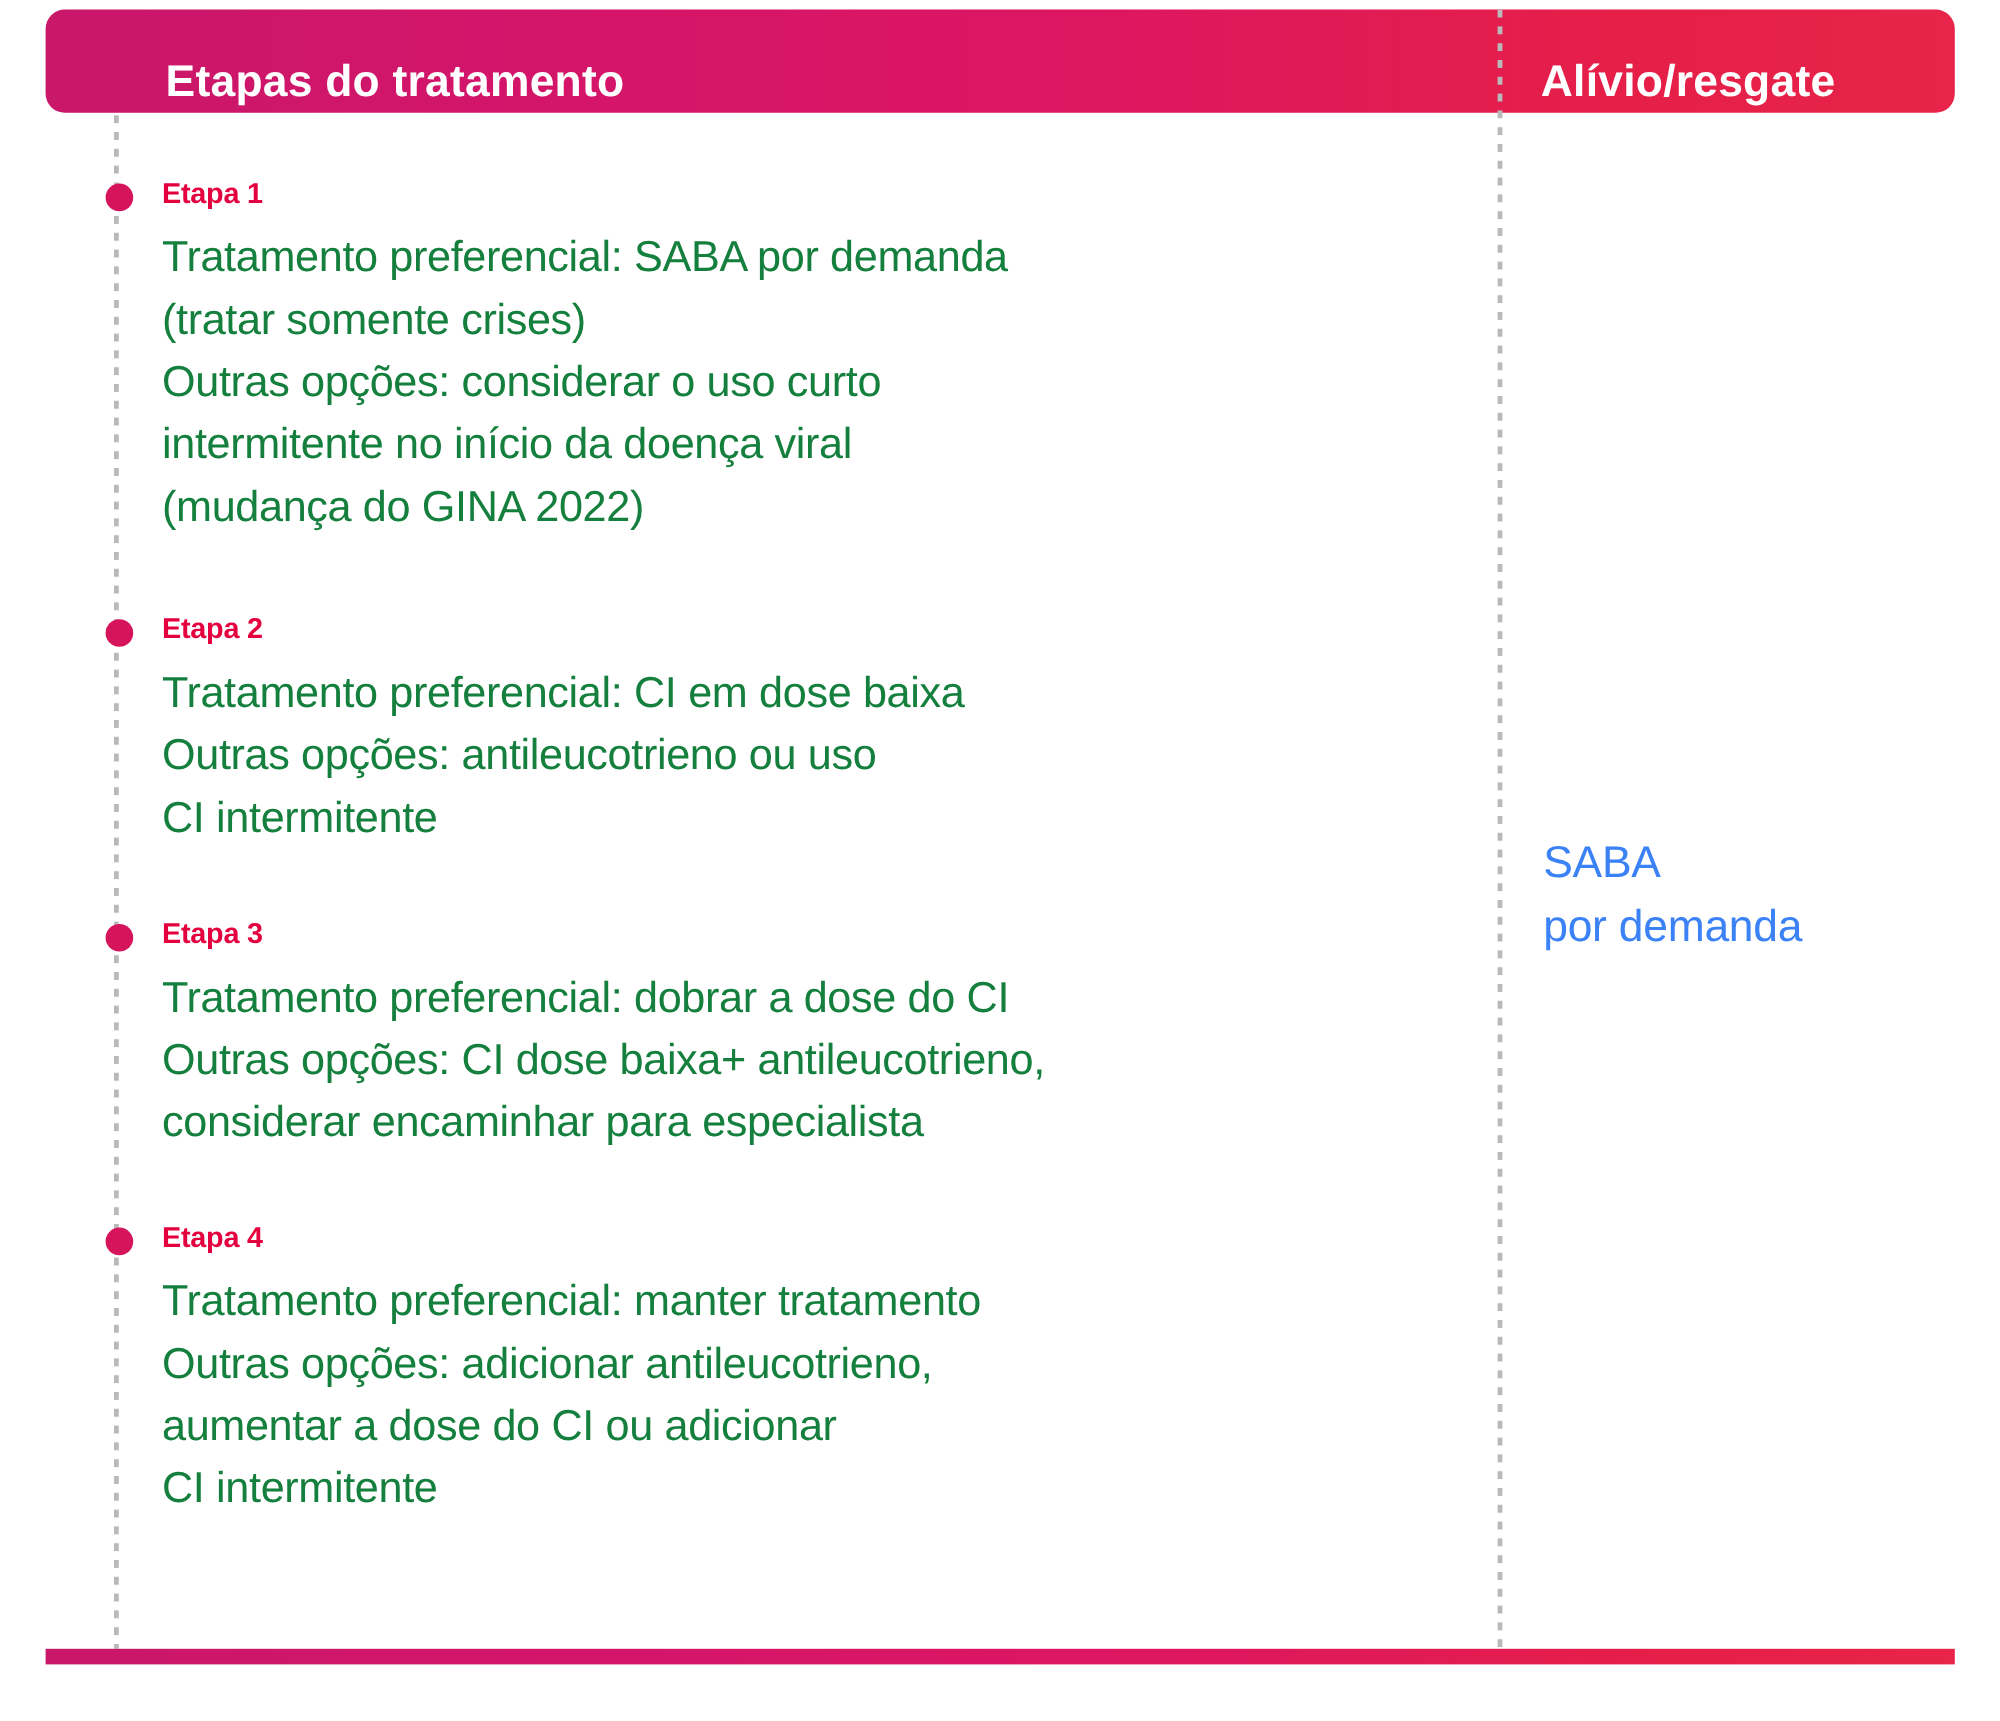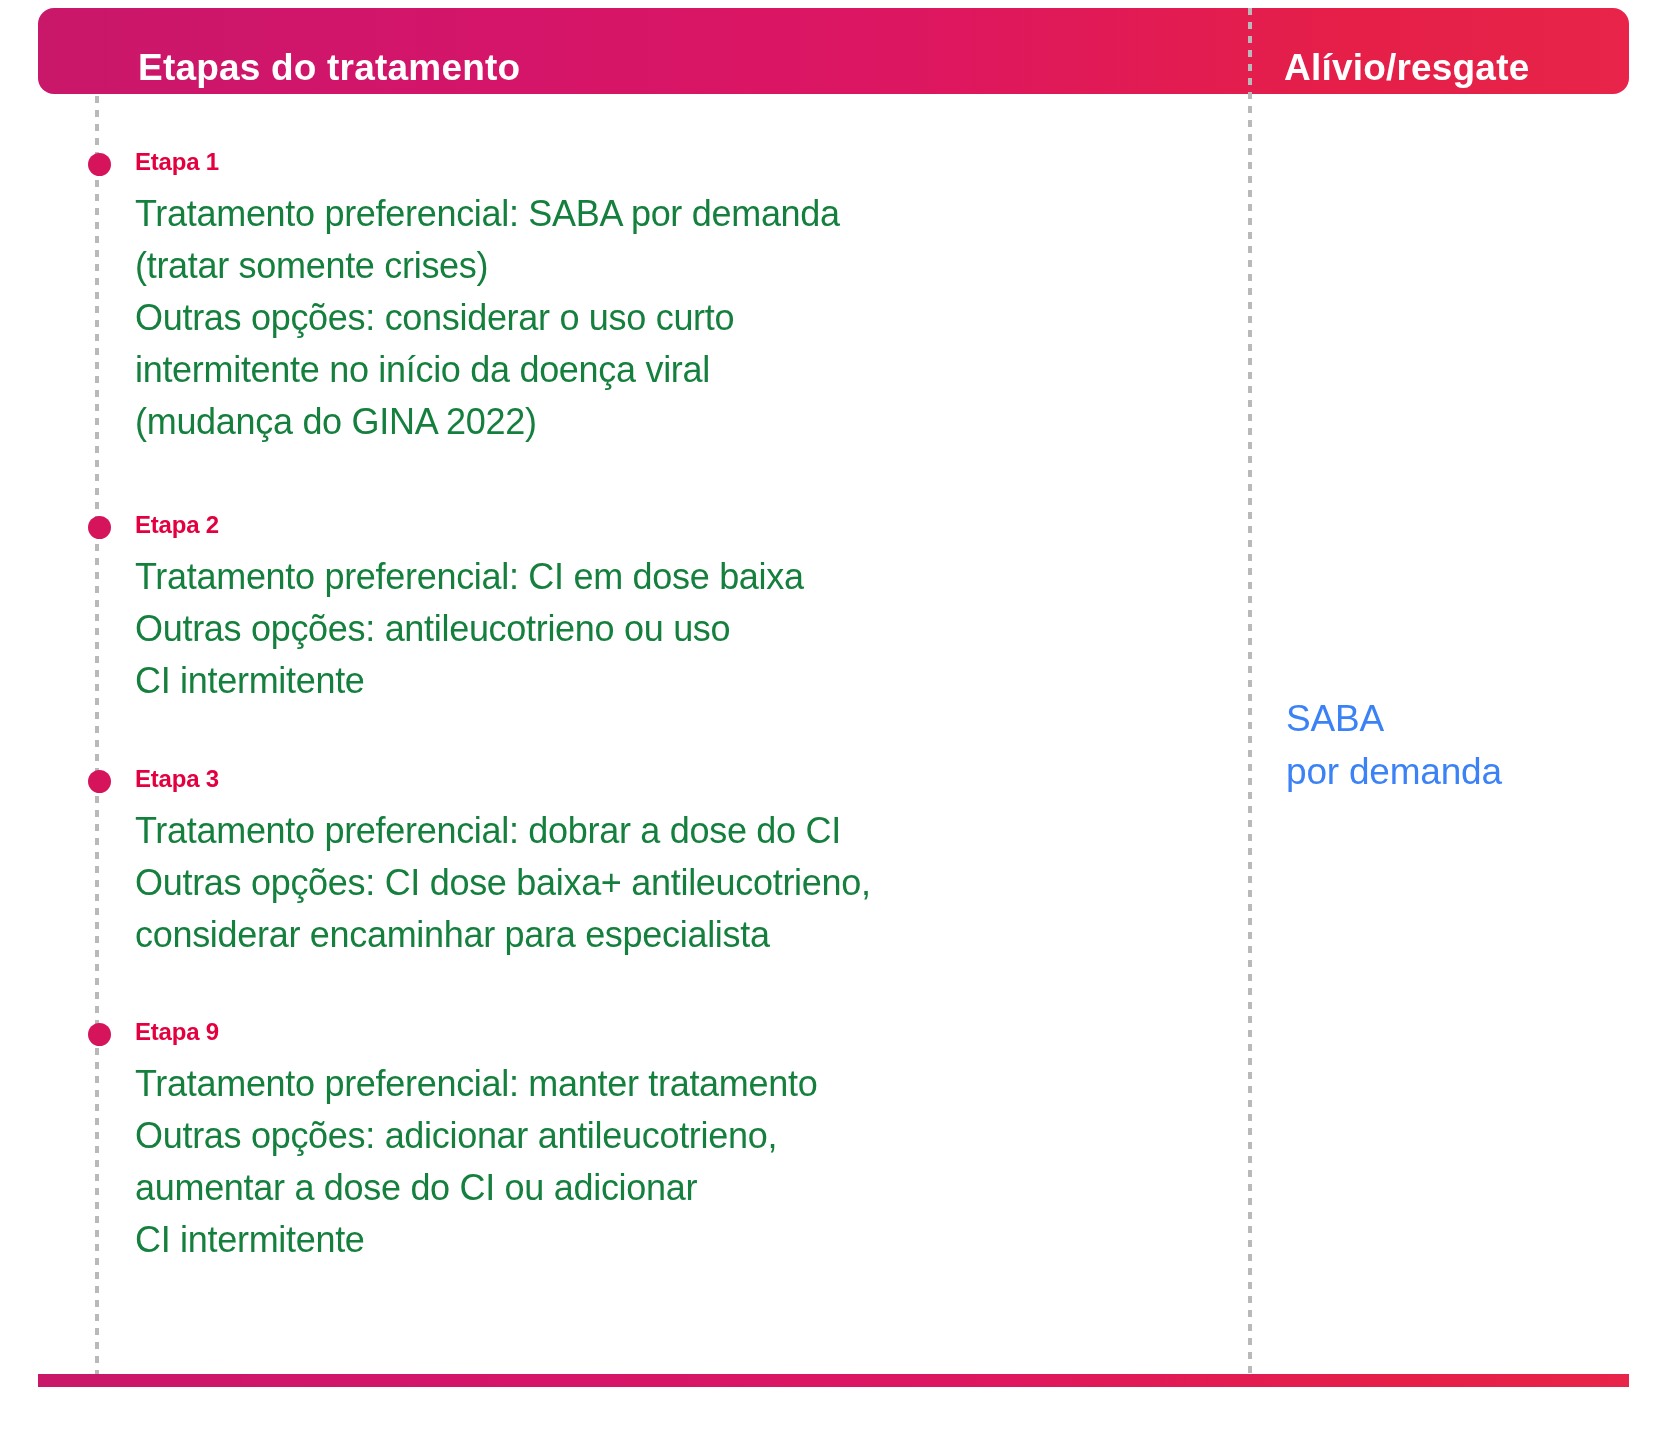--- a/index.html
+++ b/index.html
@@ -188,21 +188,21 @@
           <div class="step-title">Etapa 3</div>
           <div class="step-line">Tratamento preferencial: dobrar a dose do CI</div>
           <div class="step-line">Outras opções: CI dose baixa+ antileucotrieno,</div>
           <div class="step-line">considerar encaminhar para especialista</div>
         </div>
       </div>
 
       <div class="step-block step-b4">
         <div class="bullet-dot"></div>
         <div class="step-body">
-          <div class="step-title">Etapa 9</div>
+          <div class="step-title">Etapa 4</div>
           <div class="step-line">Tratamento preferencial: manter tratamento</div>
           <div class="step-line">Outras opções: adicionar antileucotrieno,</div>
           <div class="step-line">aumentar a dose do CI ou adicionar</div>
           <div class="step-line">CI intermitente</div>
         </div>
       </div>
 
     </div>
 
     <div class="relief-col">

